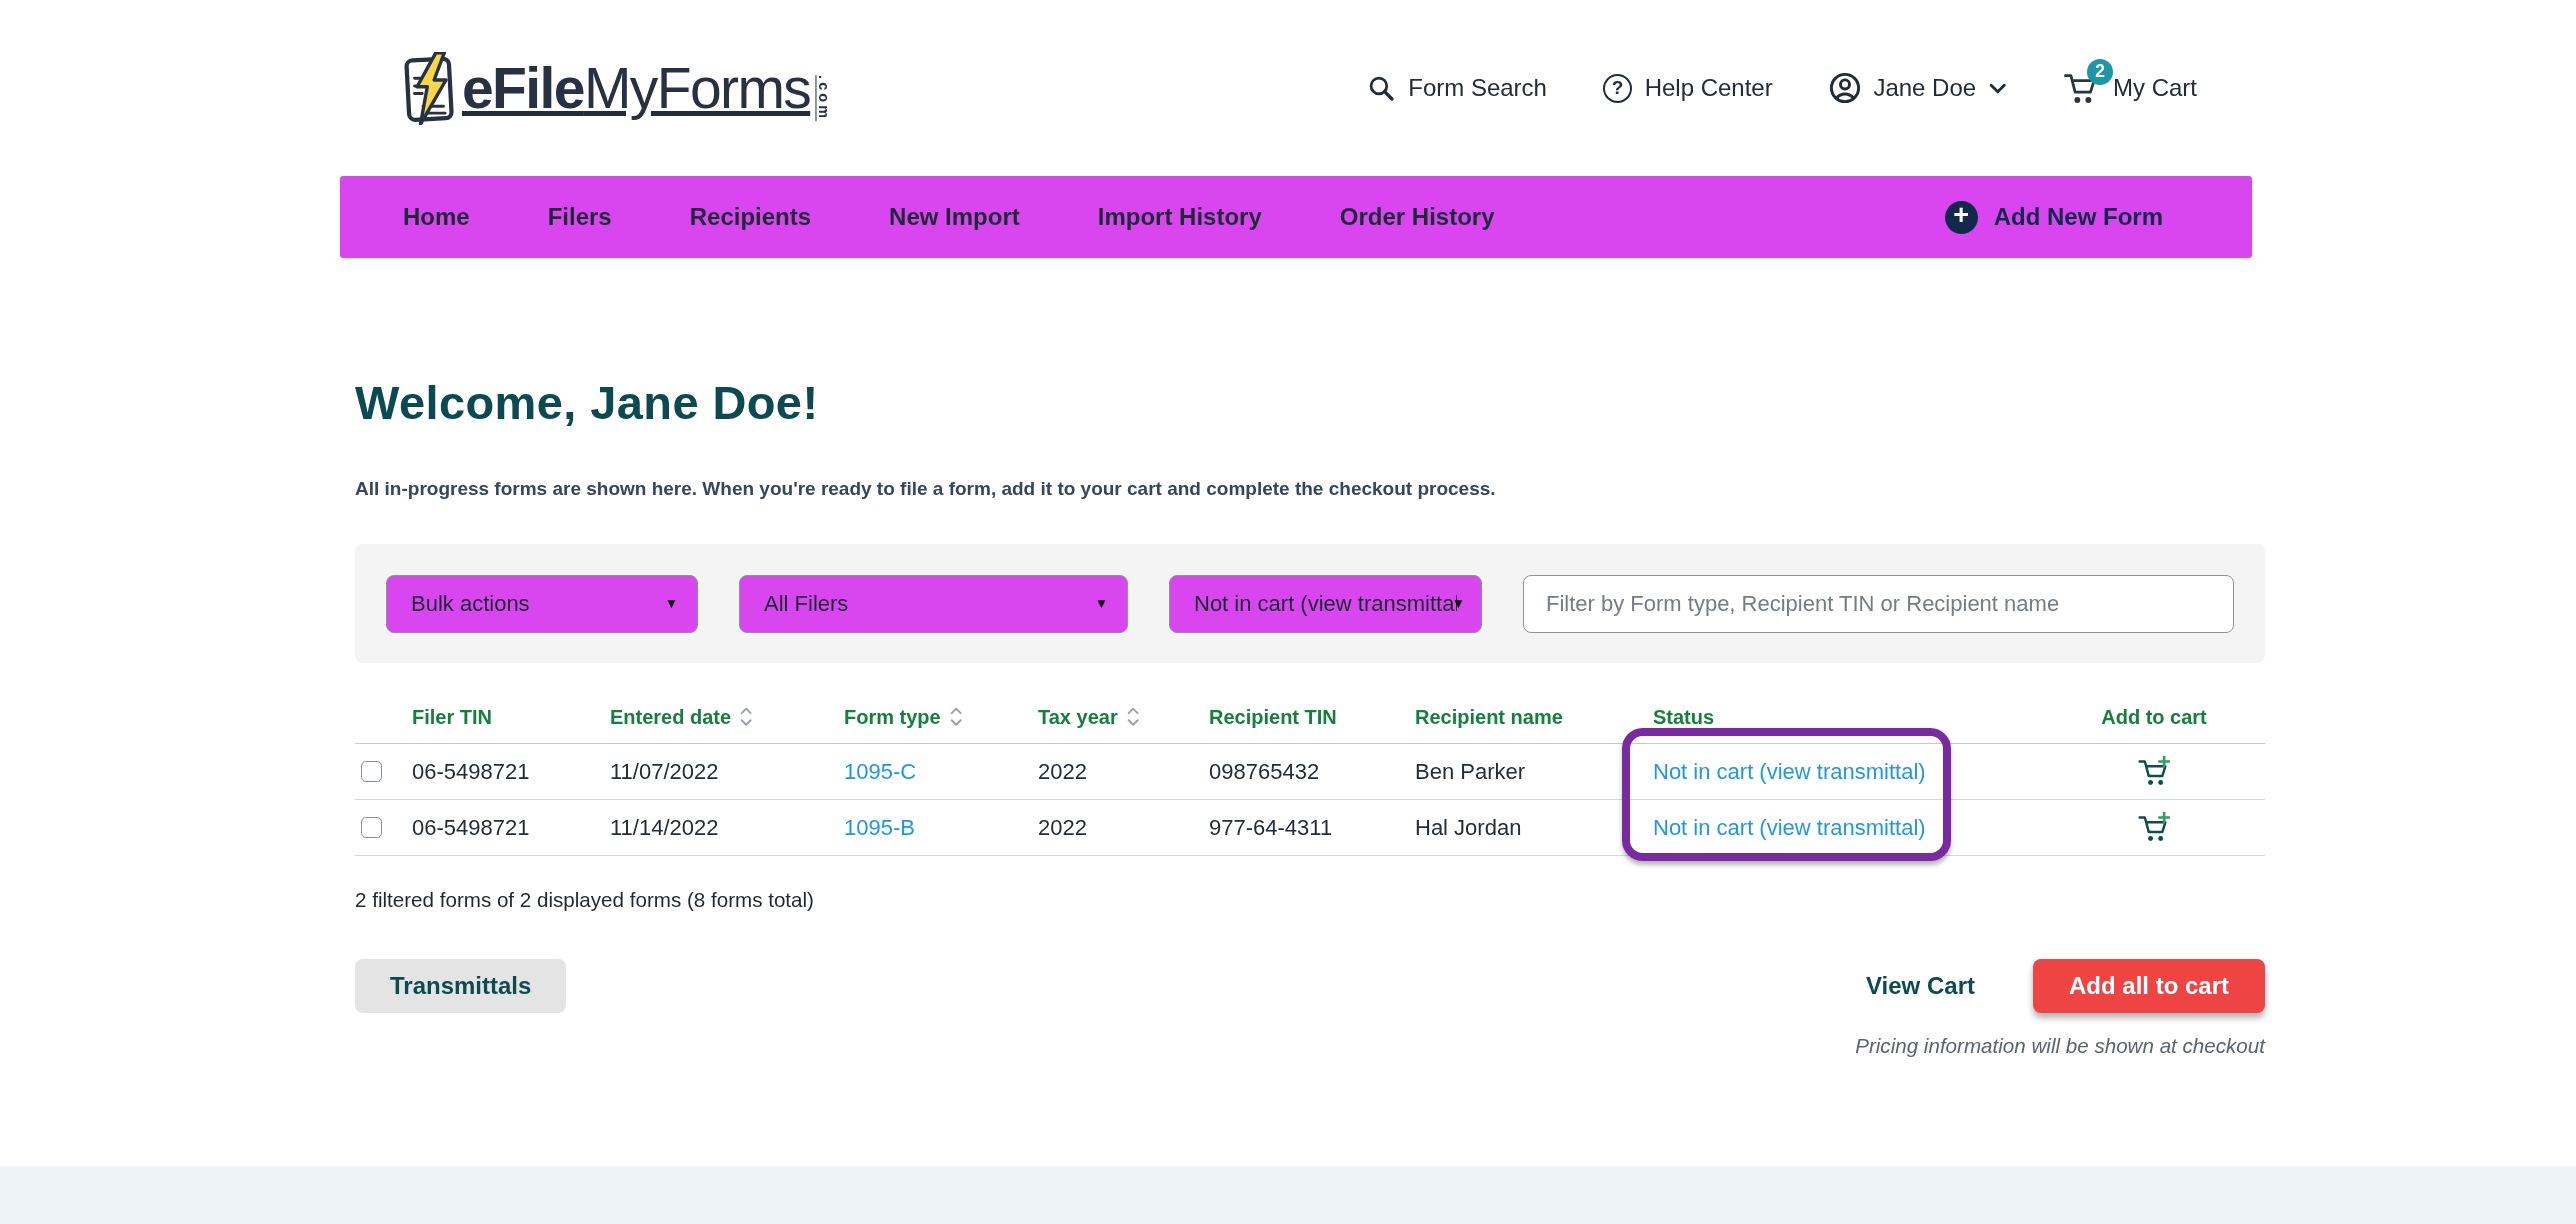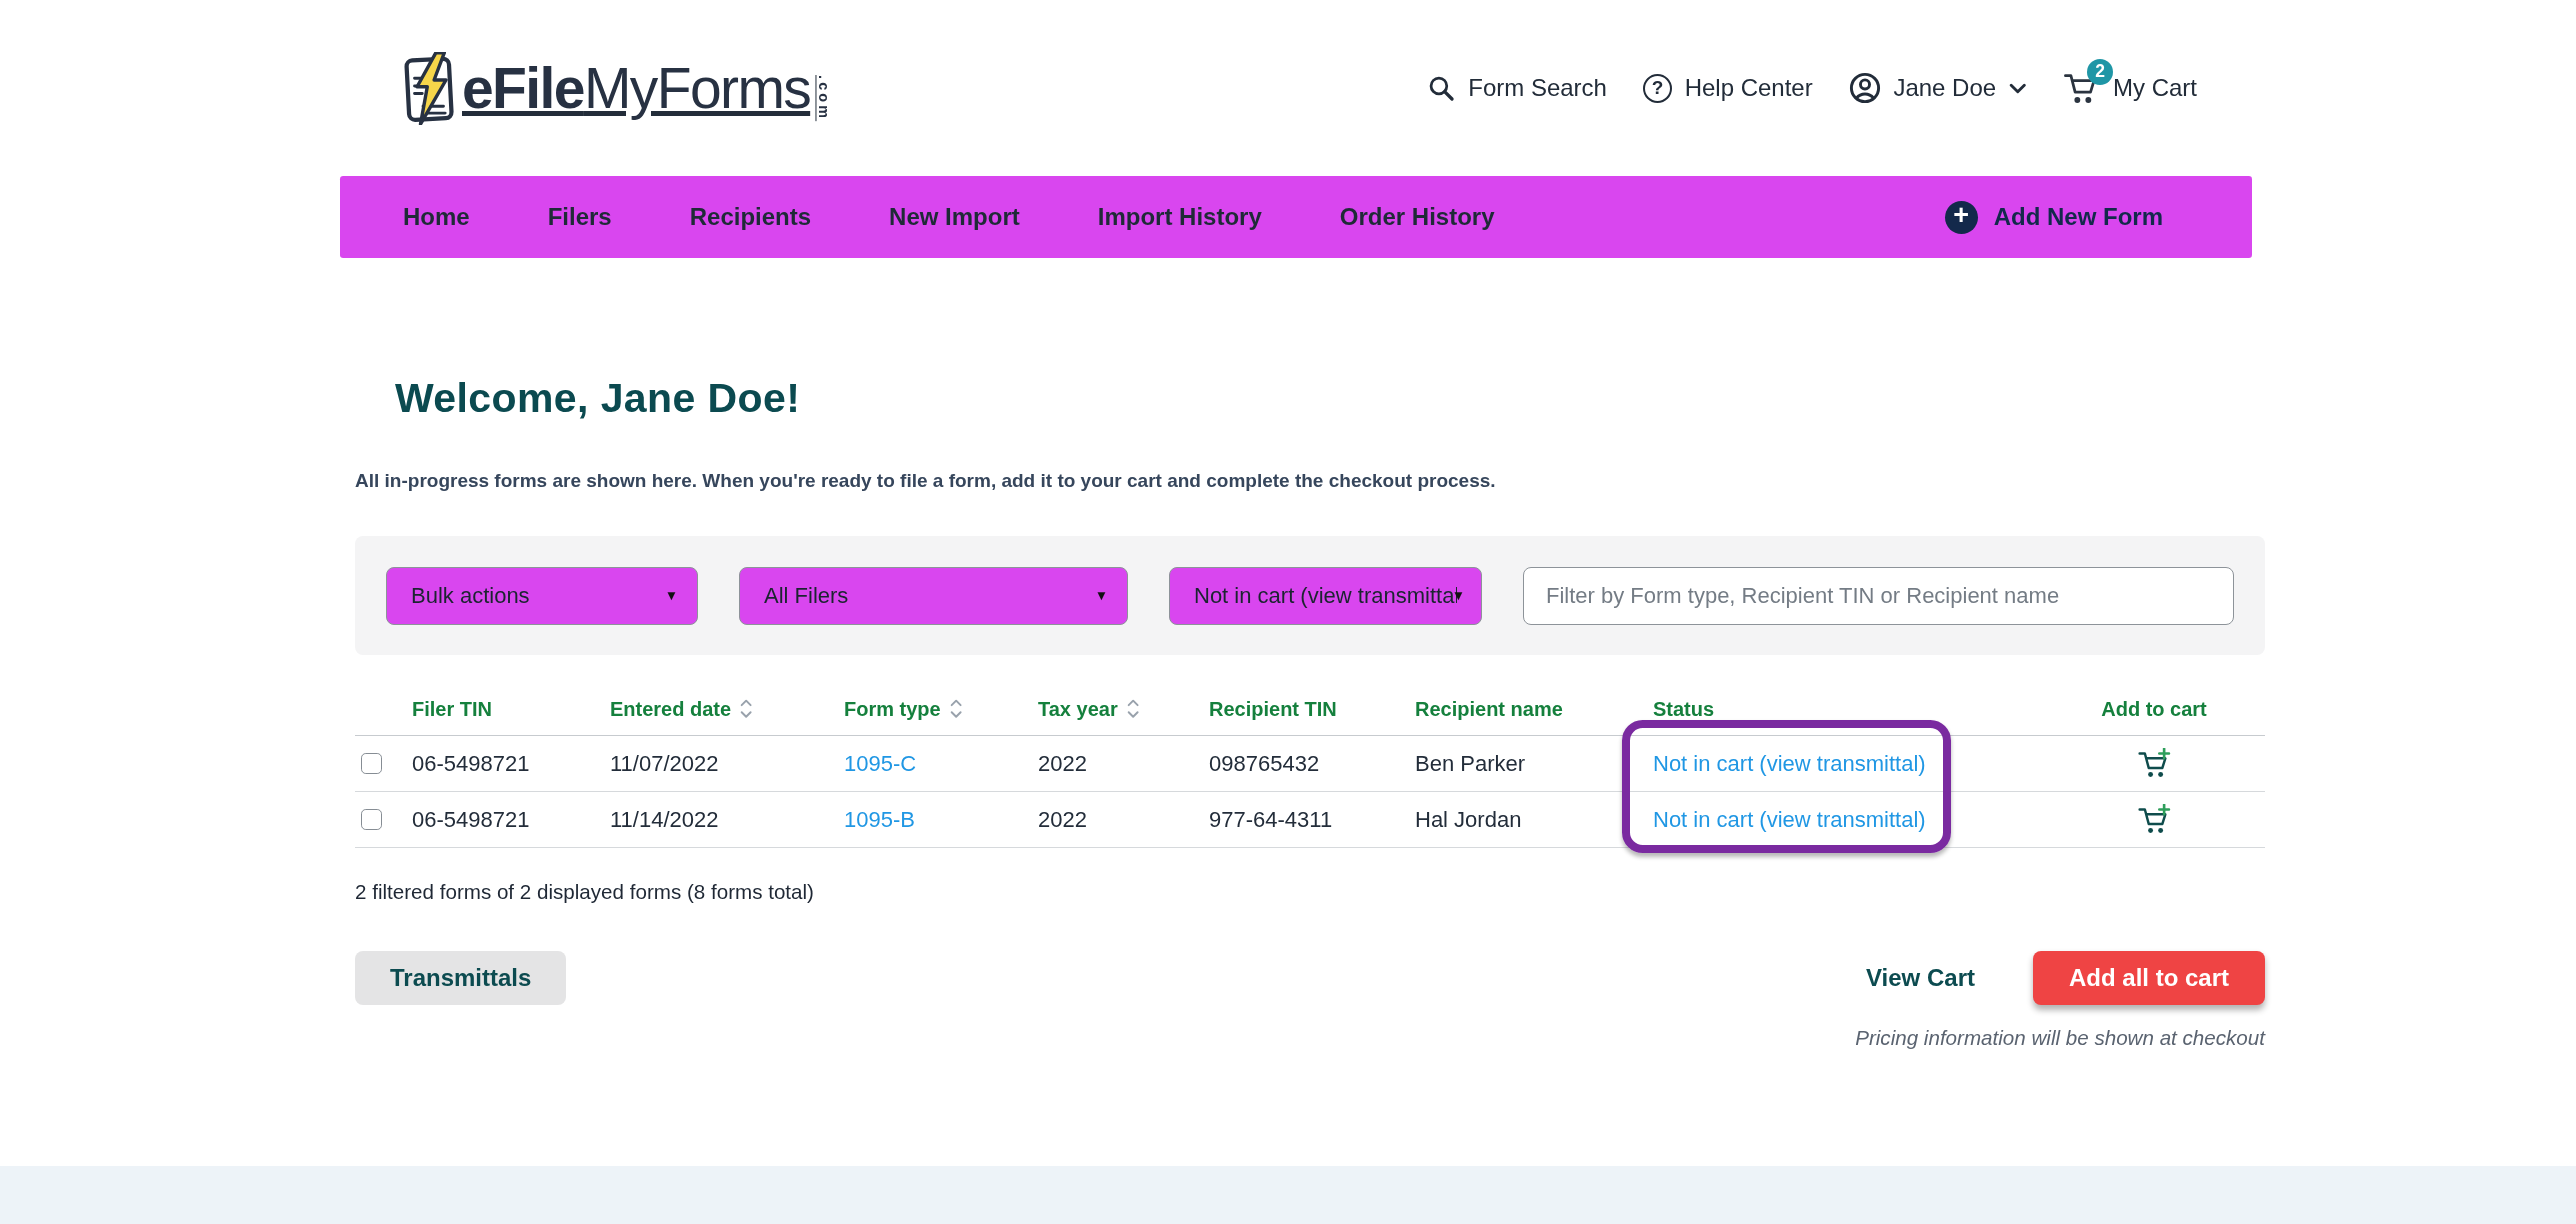--- a/index.html
+++ b/index.html
@@ -13,21 +13,21 @@
   }
 
   
   .topbar { height: 176px; display: flex; align-items: center; background:#fff; }
   .logo { margin-left: 401px; display: flex; align-items: center; gap: 5px; cursor: pointer; text-decoration: underline; }
   .logo-text { display: flex; align-items: center; color: #273142; }
   .lt-bold { font-size: 57px; font-weight: 800; letter-spacing: -1.6px; }
   .lt-reg  { font-size: 57px; font-weight: 400; letter-spacing: -1.6px; }
   .lt-com  { writing-mode: vertical-rl; font-size: 14.3px; font-weight: 700; letter-spacing: 3.2px; margin-left: 6.3px; margin-top: 20.6px; }
 
-  .top-links { margin-left: auto; margin-right: 379px; display: flex; align-items: center; gap: 36px; }
+  .top-links { margin-left: auto; margin-right: 379px; display: flex; align-items: center; gap: 56px; }
   .top-link { display: flex; align-items: center; gap: 12.7px; font-size: 24px; color: #222c39; cursor: pointer; white-space: nowrap; }
   .icon-circle-q {
     width: 29px; height: 29px; border: 2.4px solid #222c39; border-radius: 50%;
     display: flex; align-items: center; justify-content: center;
     font-size: 19px; font-weight: 700; color: #222c39;
   }
   .cart-wrap { position: relative; display: inline-block; }
   .badge {
     position: absolute; top: -12.7px; right: -12.7px; width: 26px; height: 26px;
     background: #1f96a6; color: #fff; border-radius: 50%;
@@ -44,21 +44,21 @@
   .add-form { margin-left: auto; display: flex; align-items: center; gap: 16px; cursor: pointer; }
   .plus-circle {
     width: 33px; height: 33px; border-radius: 50%; background: #13294b; color: #fff;
     display: flex; align-items: center; justify-content: center;
     font-size: 27px; font-weight: 700; line-height: 1; padding-bottom: 2.4px;
   }
   .add-form-label { font-size: 24px; font-weight: 700; color: #13294b; }
 
   
   .content { margin-left: 355px; width: 1910px; }
-  h1.welcome { margin-top: 117px; font-size: 41px; font-weight: 700; color: #0b4a50; letter-spacing: 0.4px; margin-left: 40px; }
+  h1.welcome { margin-top: 117px; font-size: 47px; font-weight: 700; color: #0b4a50; letter-spacing: 0.4px; }
   .desc { margin-top: 48px; font-size: 19px; font-weight: 700; color: #36465c; }
 
   .filter-panel {
     margin-top: 44px; height: 119px; background: #f4f4f5; border-radius: 8px;
     display: flex; align-items: center; gap: 41px; padding: 0 31px 0 31px;
   }
   .control {
     height: 58px; background: #d946ef; border: 1.6px solid #8d9399; border-radius: 8px;
     font-size: 22px; color: #1b2430; display: flex; align-items: center;
     padding: 0 19px 0 24px; position: relative; cursor: pointer;

